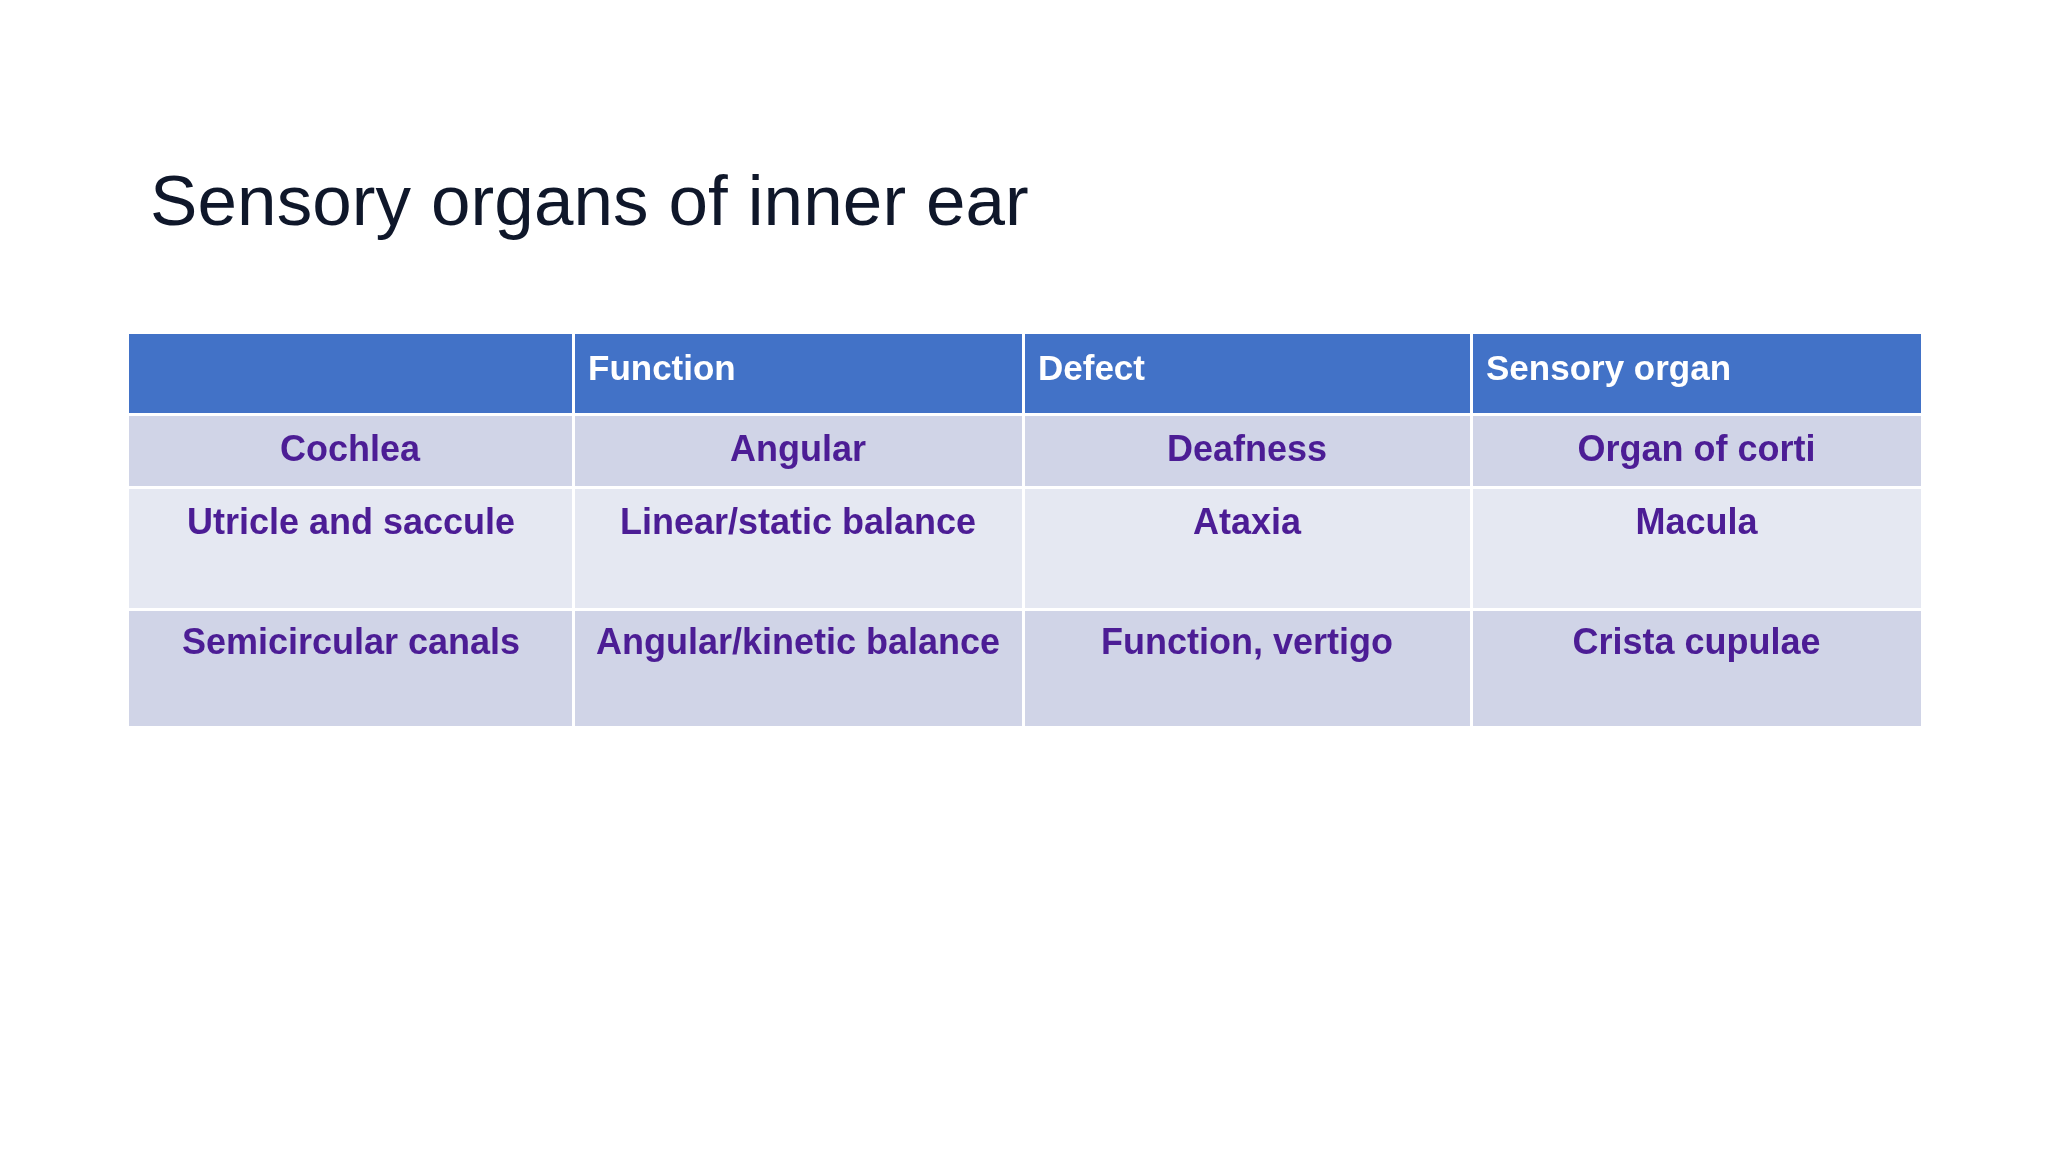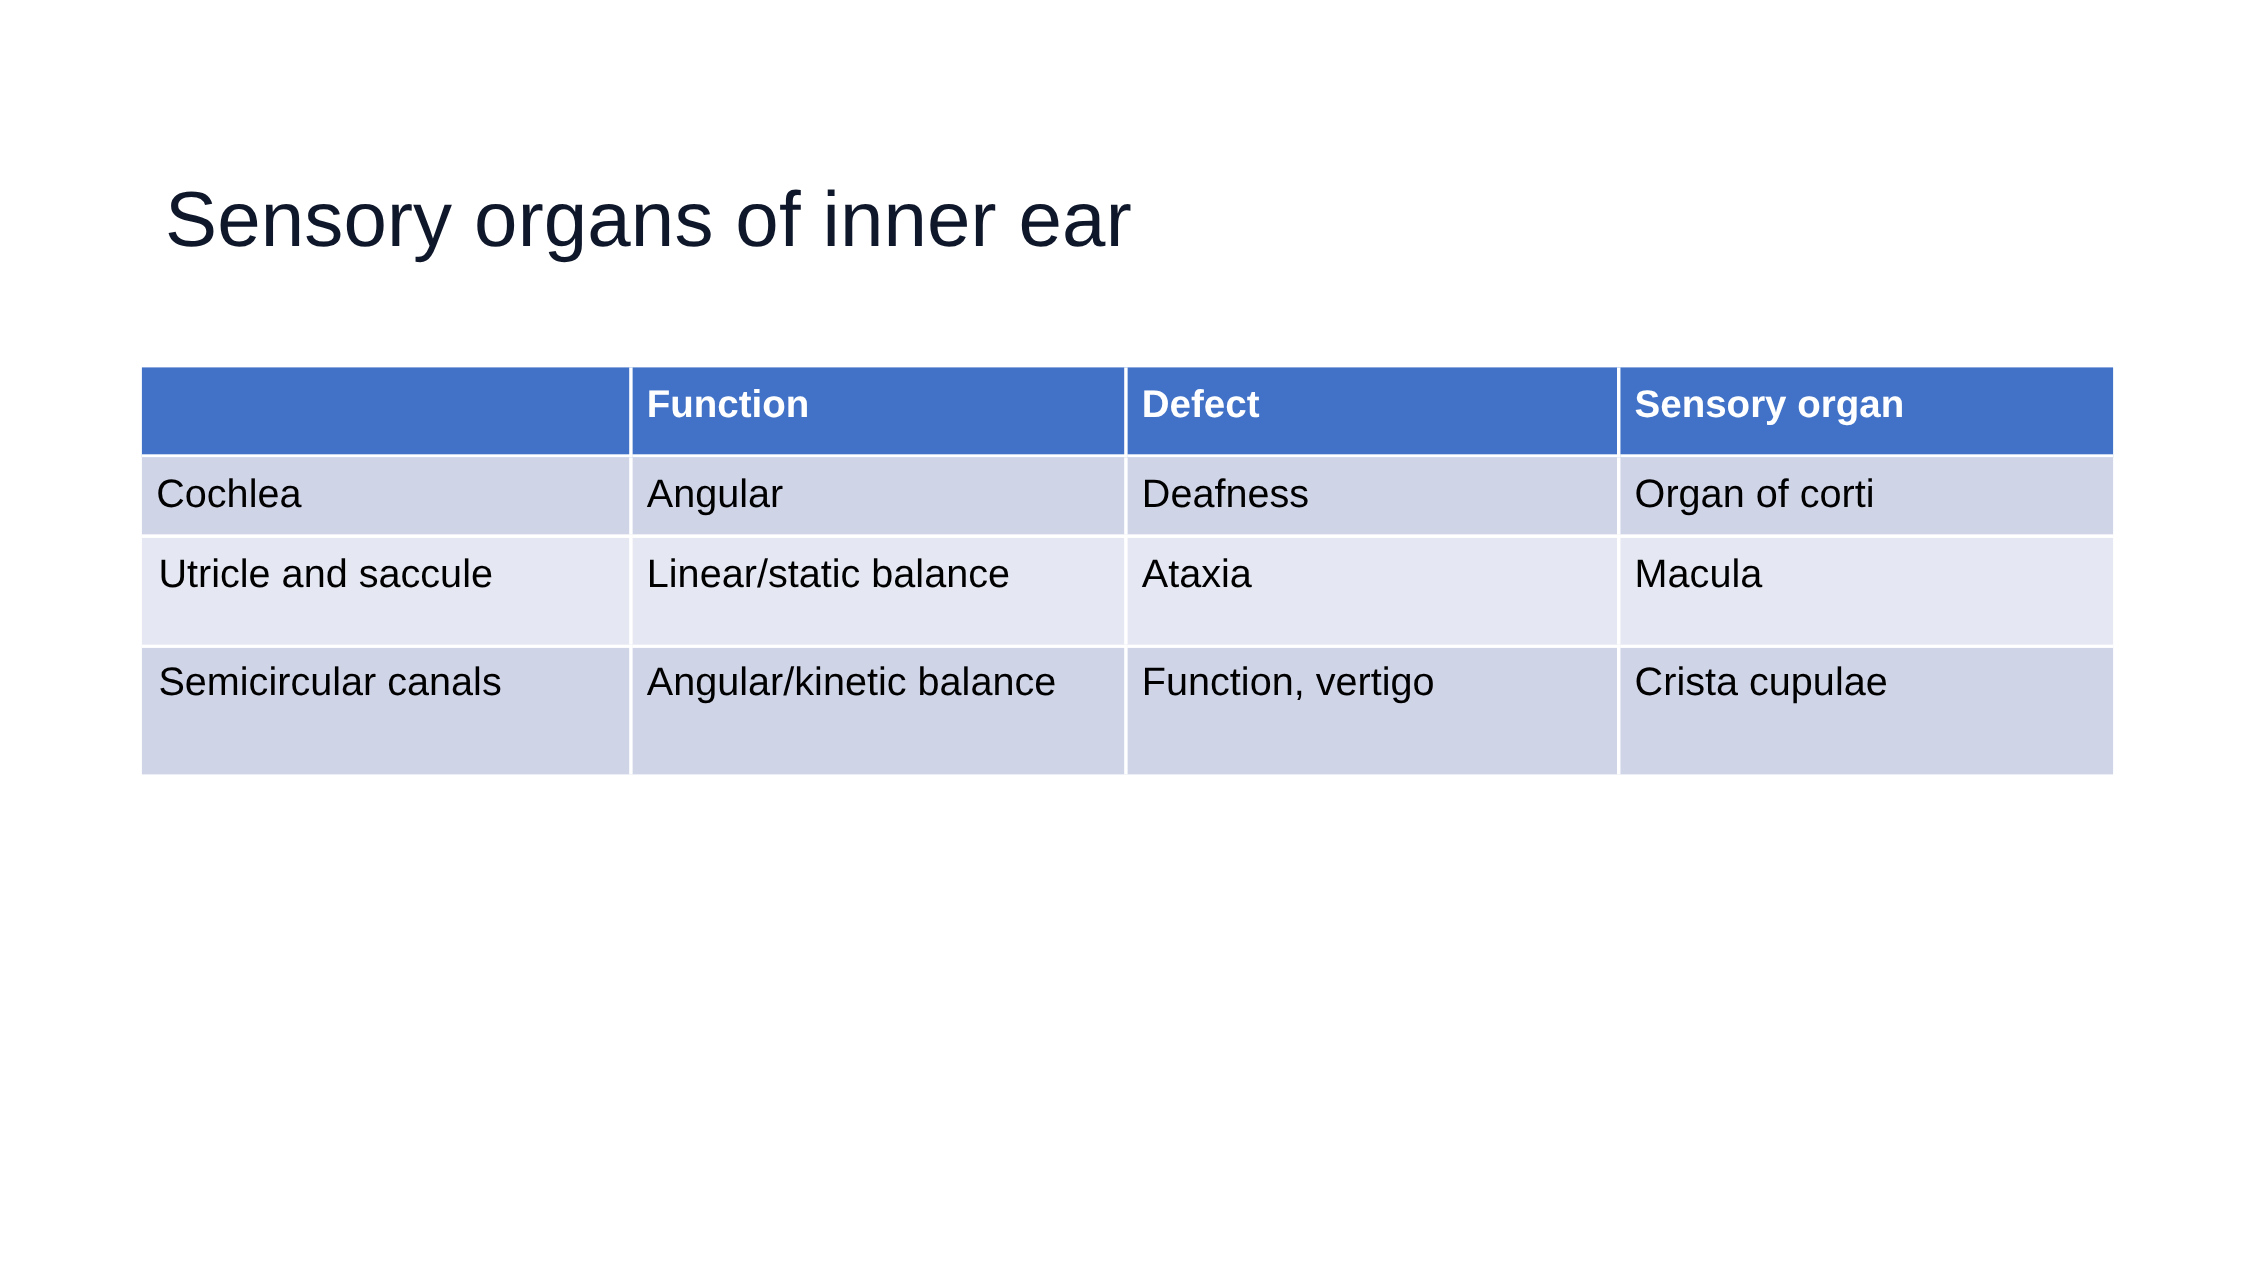--- a/index.html
+++ b/index.html
@@ -52,24 +52,25 @@
   #content-table col.c2 { width: 450px; }
   #content-table col.c3 { width: 448px; }
   #content-table col.c4 { width: 448px; }
 
   #content-table th,
   #content-table td {
     vertical-align: top;
     padding: 9px 14px 9px 13px;
     font-size: 36px;
     line-height: 1.22;
-    color: #000000;
-    font-weight: 400;
+    color: #4c1d95;
+    font-weight: 700;
     border-right: 3px solid #ffffff;
     box-sizing: border-box;
+    text-align: center;
   }
   #content-table th:last-child,
   #content-table td:last-child {
     border-right: none;
   }
 
   
   #content-table thead tr {
     background: #4272C7;
     margin-left: 38px;
@@ -82,21 +83,21 @@
     text-align: left;
     padding-top: 13px;
     border-bottom: 3px solid #ffffff;
   }
 
   
   #content-table tbody tr.band-dark { background: #D0D4E7; }
   #content-table tbody tr.band-light { background: #E5E8F2; }
 
   #content-table tbody tr.r1 td { height: 70px; padding-top: 11px; }
-  #content-table tbody tr.r2 td { height: 100px; padding-top: 11px; }
+  #content-table tbody tr.r2 td { height: 122px; padding-top: 11px; }
   #content-table tbody tr.r3 td { height: 118px; }
 
   #content-table tbody tr.r2 td,
   #content-table tbody tr.r3 td {
     border-top: 3px solid #ffffff;
   }
 
   
   #content-table tbody tr.r2 td.indent,
   #content-table tbody tr.r3 td.indent {

